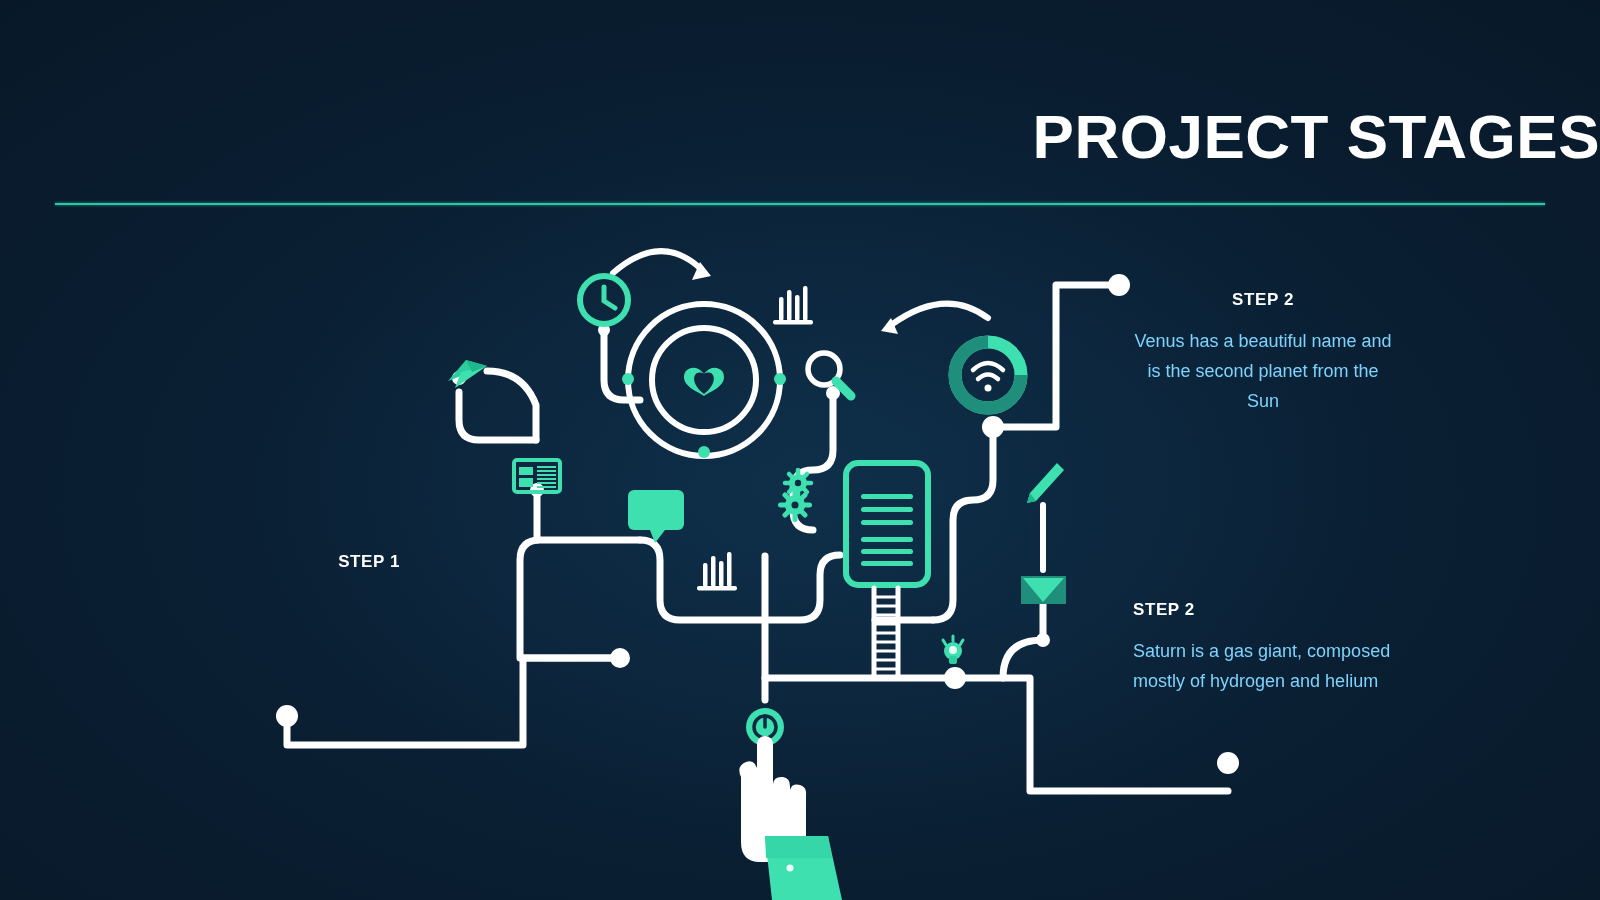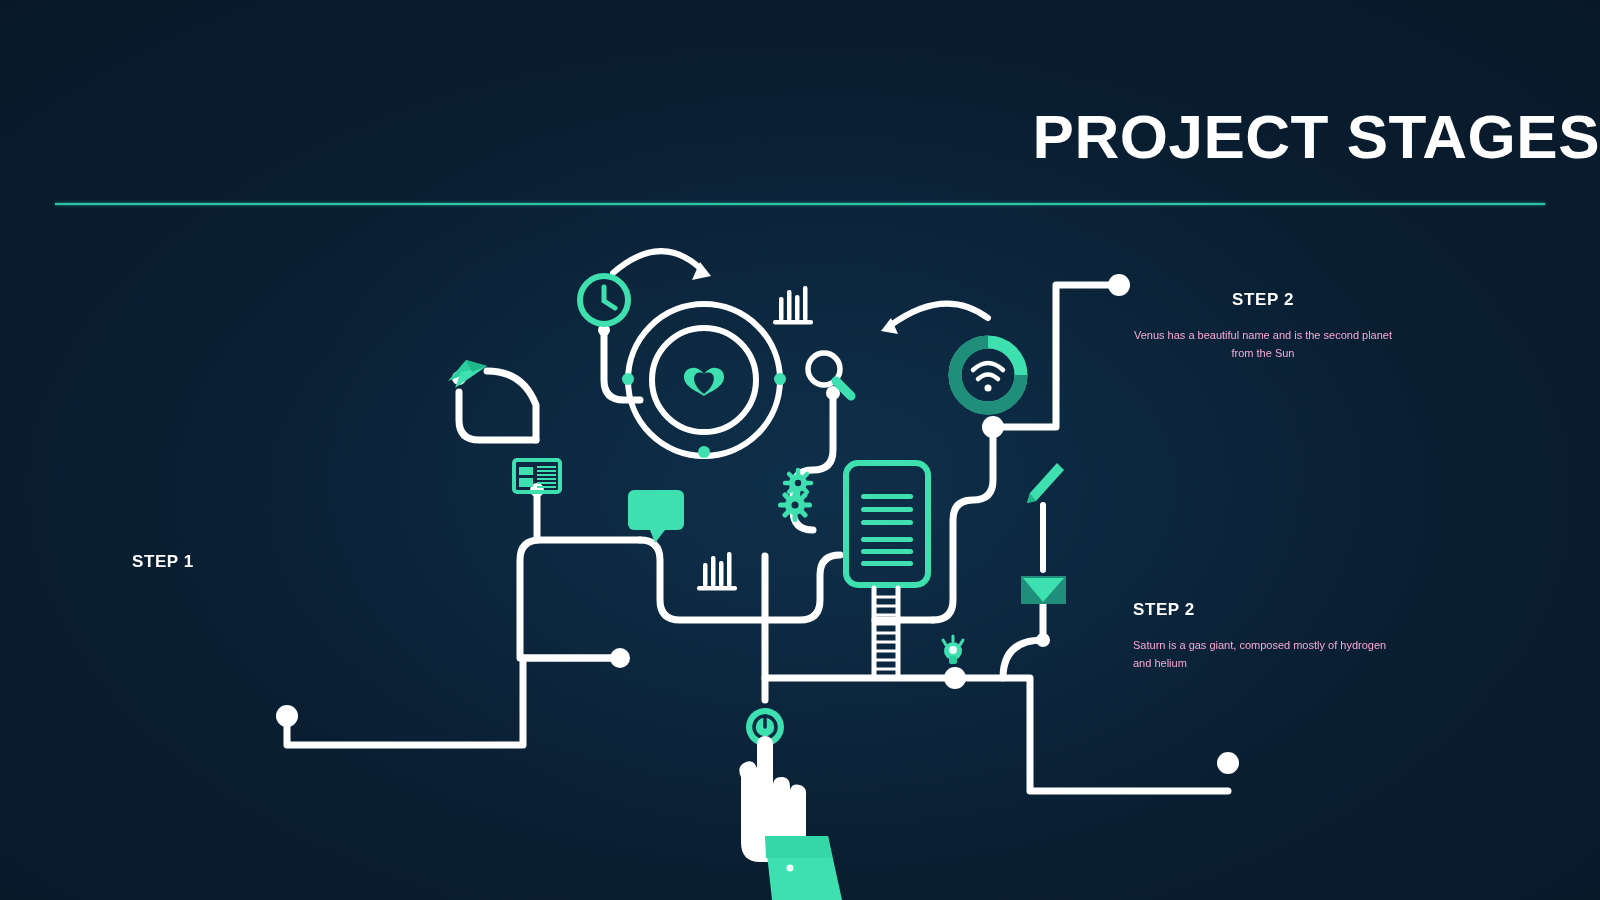--- a/index.html
+++ b/index.html
@@ -33,23 +33,23 @@
     box-shadow:0 0 3px rgba(46,196,166,0.8);
   }
 
   
   .step-block { position:absolute; }
   .step-label {
     font-size:17px; font-weight:bold; color:#ffffff;
     letter-spacing:0.6px; margin-bottom:16px;
   }
   .step-body {
-    font-size:11px; color:#f9a8d4; line-height:1.68; font-weight:400;
-  }
-  #step1-block { left:132px; top:552px; width:250px; }
+    font-size:18px; color:#7dd3fc; line-height:1.68; font-weight:400;
+  }
+  #step1-block { left:150px; top:552px; width:250px; text-align:right; }
   #step2-block { left:1133px; top:290px; width:260px; text-align:center; }
   #step3-block { left:1133px; top:600px; width:260px; text-align:left; }
 
   
   #graphic { position:absolute; left:0; top:0; width:1600px; height:900px; }
 </style>
 </head>
 <body>
 
 <div id="bg-gradient"></div>

